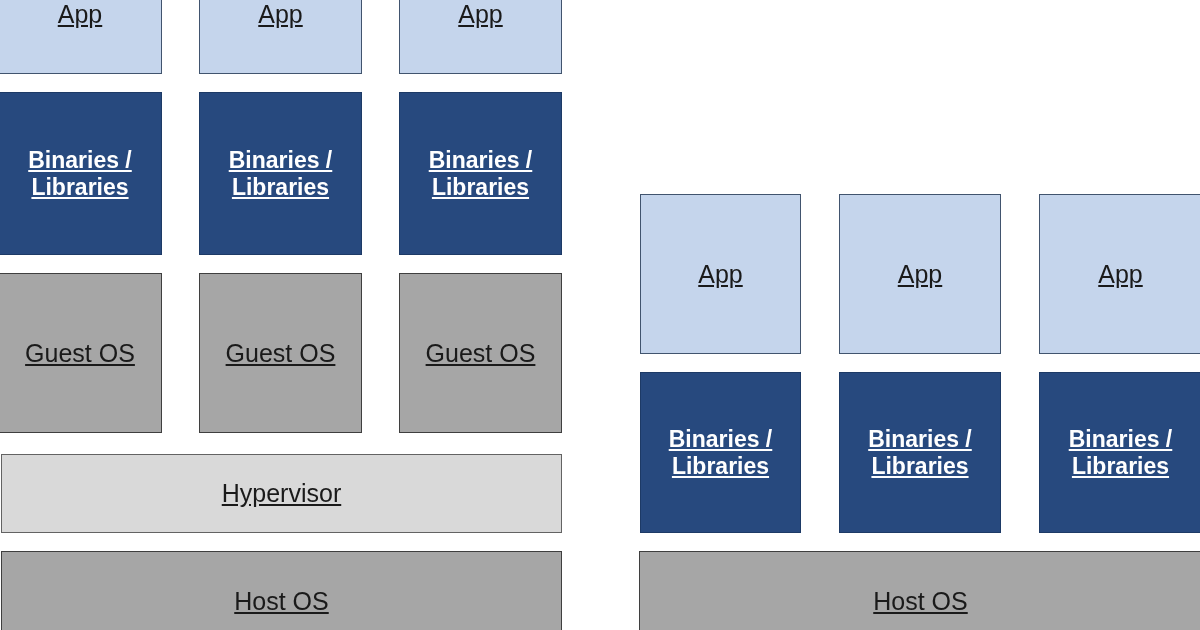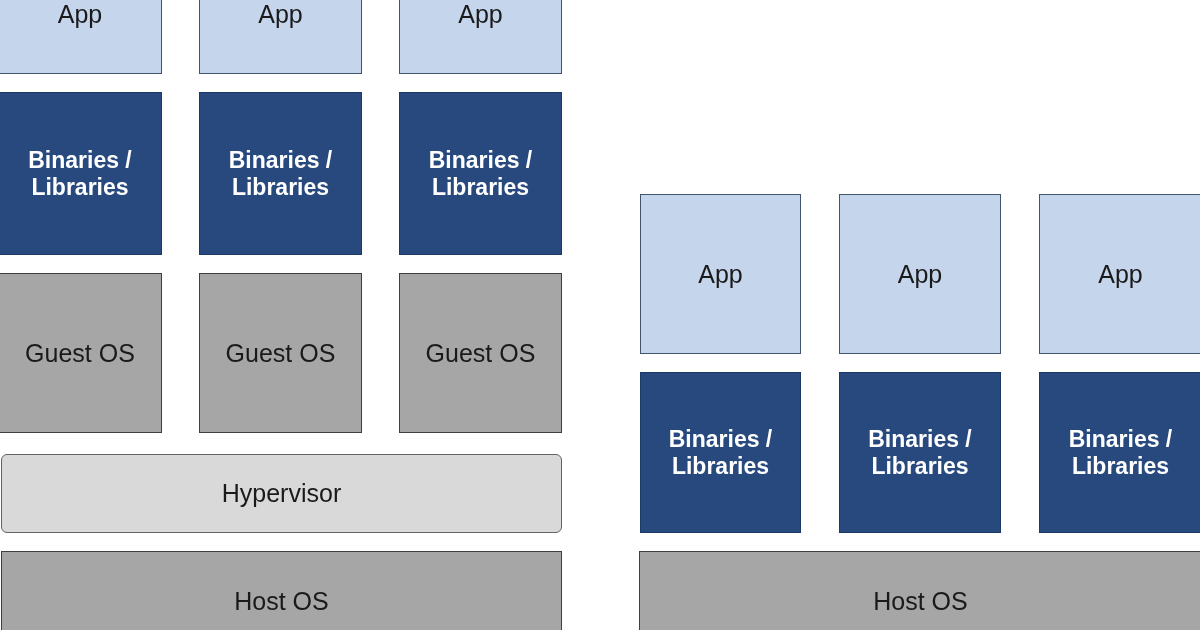--- a/index.html
+++ b/index.html
@@ -57,34 +57,34 @@
     color: #1a1a1a;
     font-size: 25px;
     font-weight: 400;
   }
   .fill-hyper {
     background: #d9d9d9;
     border-color: #636363;
     color: #1a1a1a;
     font-size: 25px;
     font-weight: 400;
-    border-radius: 6px;
   }
   .fill-host {
     background: #a6a6a6;
     border-color: #3f3f3f;
     color: #1a1a1a;
     font-size: 25px;
     font-weight: 400;
   }
 
   .label {
     display: block;
     white-space: pre-line;
     pointer-events: none;
+    text-decoration: underline;
   }
 
   
   
   .l-app  { top: -46px; height: 120px; }
   .l-bin  { top: 92px;  height: 163px; }
   .l-gos  { top: 273px; height: 160px; }
 
   .l-c1 { left: -2px; width: 164px; }
   .l-c2 { left: 199px; width: 163px; }

